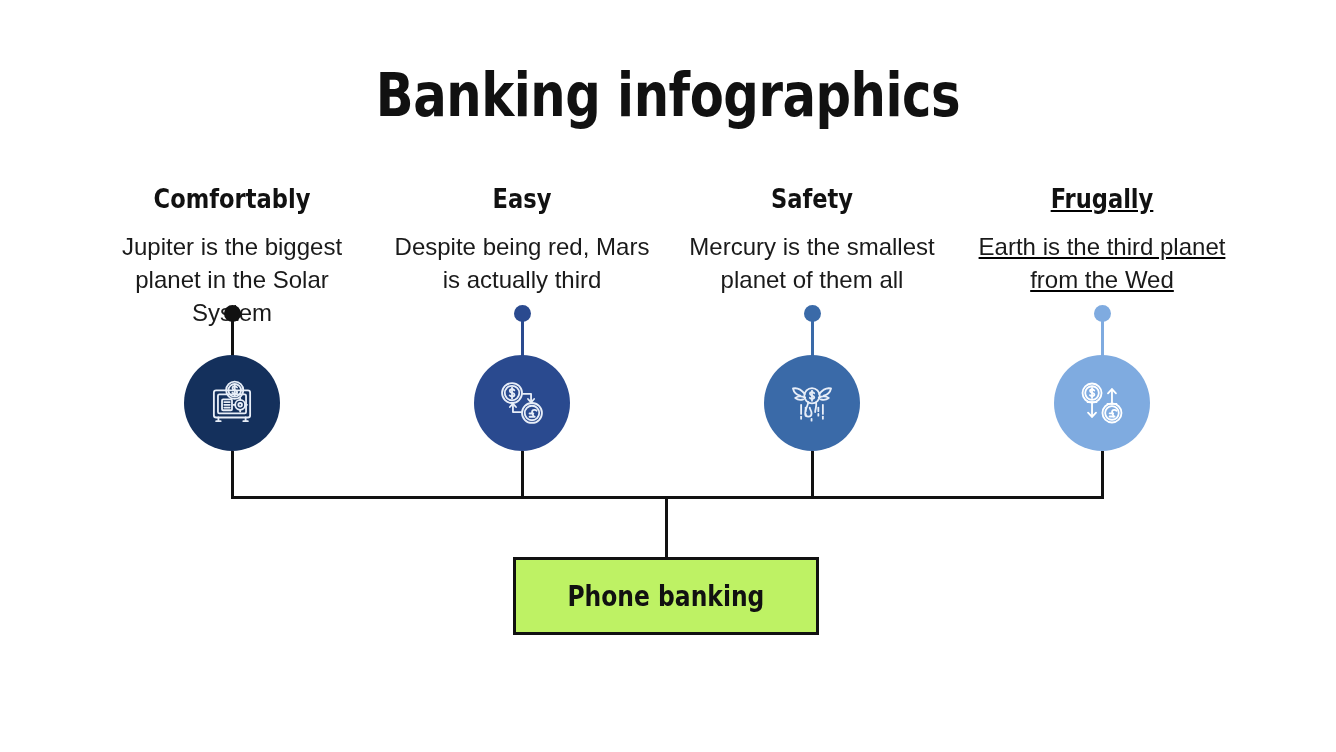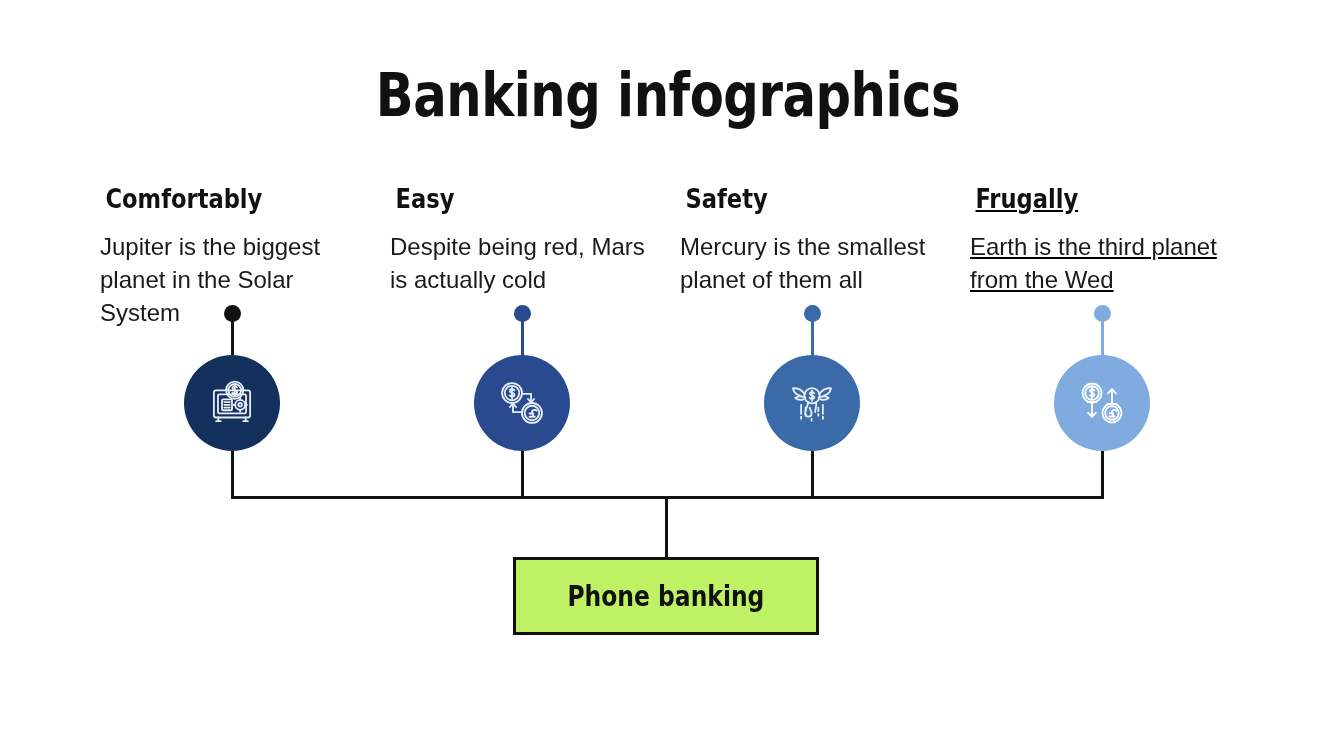--- a/index.html
+++ b/index.html
@@ -27,21 +27,21 @@
     transform-origin:center top;
     line-height:1.05;
     white-space:nowrap;
   }
 
   
   .col{
     position:absolute;
     top:184px;
     width:272px;
-    text-align:left;
+    text-align:center;
   }
   .col-head{
     font-family:"DejaVu Sans Condensed","Liberation Sans",sans-serif;
     font-weight:700;
     font-size:27px;
     color:#111111;
     transform:scaleX(0.93);
     line-height:1.1;
     margin:0 0 16px 0;
     white-space:nowrap;
@@ -129,21 +129,21 @@
         <circle cx="35" cy="18" r="9.5"></circle>
         <circle cx="35" cy="18" r="7"></circle>
         <path d="M37.6 14.9c-.7-.8-1.7-1.2-2.7-1.2-1.3 0-2.4.8-2.4 1.9 0 1.2 1.1 1.7 2.6 2.1 1.5.4 2.6.9 2.6 2.1 0 1.1-1.1 1.9-2.5 1.9-1.1 0-2.1-.4-2.8-1.2"></path>
         <line x1="35" y1="12" x2="35" y2="24"></line>
       </svg>
     </span>
   </div>
 
   <div class="col" style="left:386px;">
     <div class="col-head">Easy</div>
-    <div class="col-body">Despite being red, Mars is actually cold</div>
+    <div class="col-body">Despite being red, Mars is actually third</div>
   </div>
   <div class="dot" style="left:513.5px;background:#2a4a8f;"></div>
   <div class="stem" style="left:520.5px;background:#2a4a8f;"></div>
   <div class="circle" style="left:474px;background:#2a4a8f;">
     <span>
       <svg width="58" height="58" viewBox="0 0 64 64" fill="none" stroke="#e8eef8" stroke-width="2" stroke-linecap="round" stroke-linejoin="round">
         <circle cx="21" cy="21" r="11"></circle>
         <circle cx="21" cy="21" r="8"></circle>
         <path d="M23.6 18c-.7-.8-1.7-1.2-2.7-1.2-1.3 0-2.4.8-2.4 1.9 0 1.2 1.1 1.7 2.6 2.1 1.5.4 2.6.9 2.6 2.1 0 1.1-1.1 1.9-2.5 1.9-1.1 0-2.1-.4-2.8-1.2"></path>
         <line x1="21" y1="15" x2="21" y2="27"></line>

